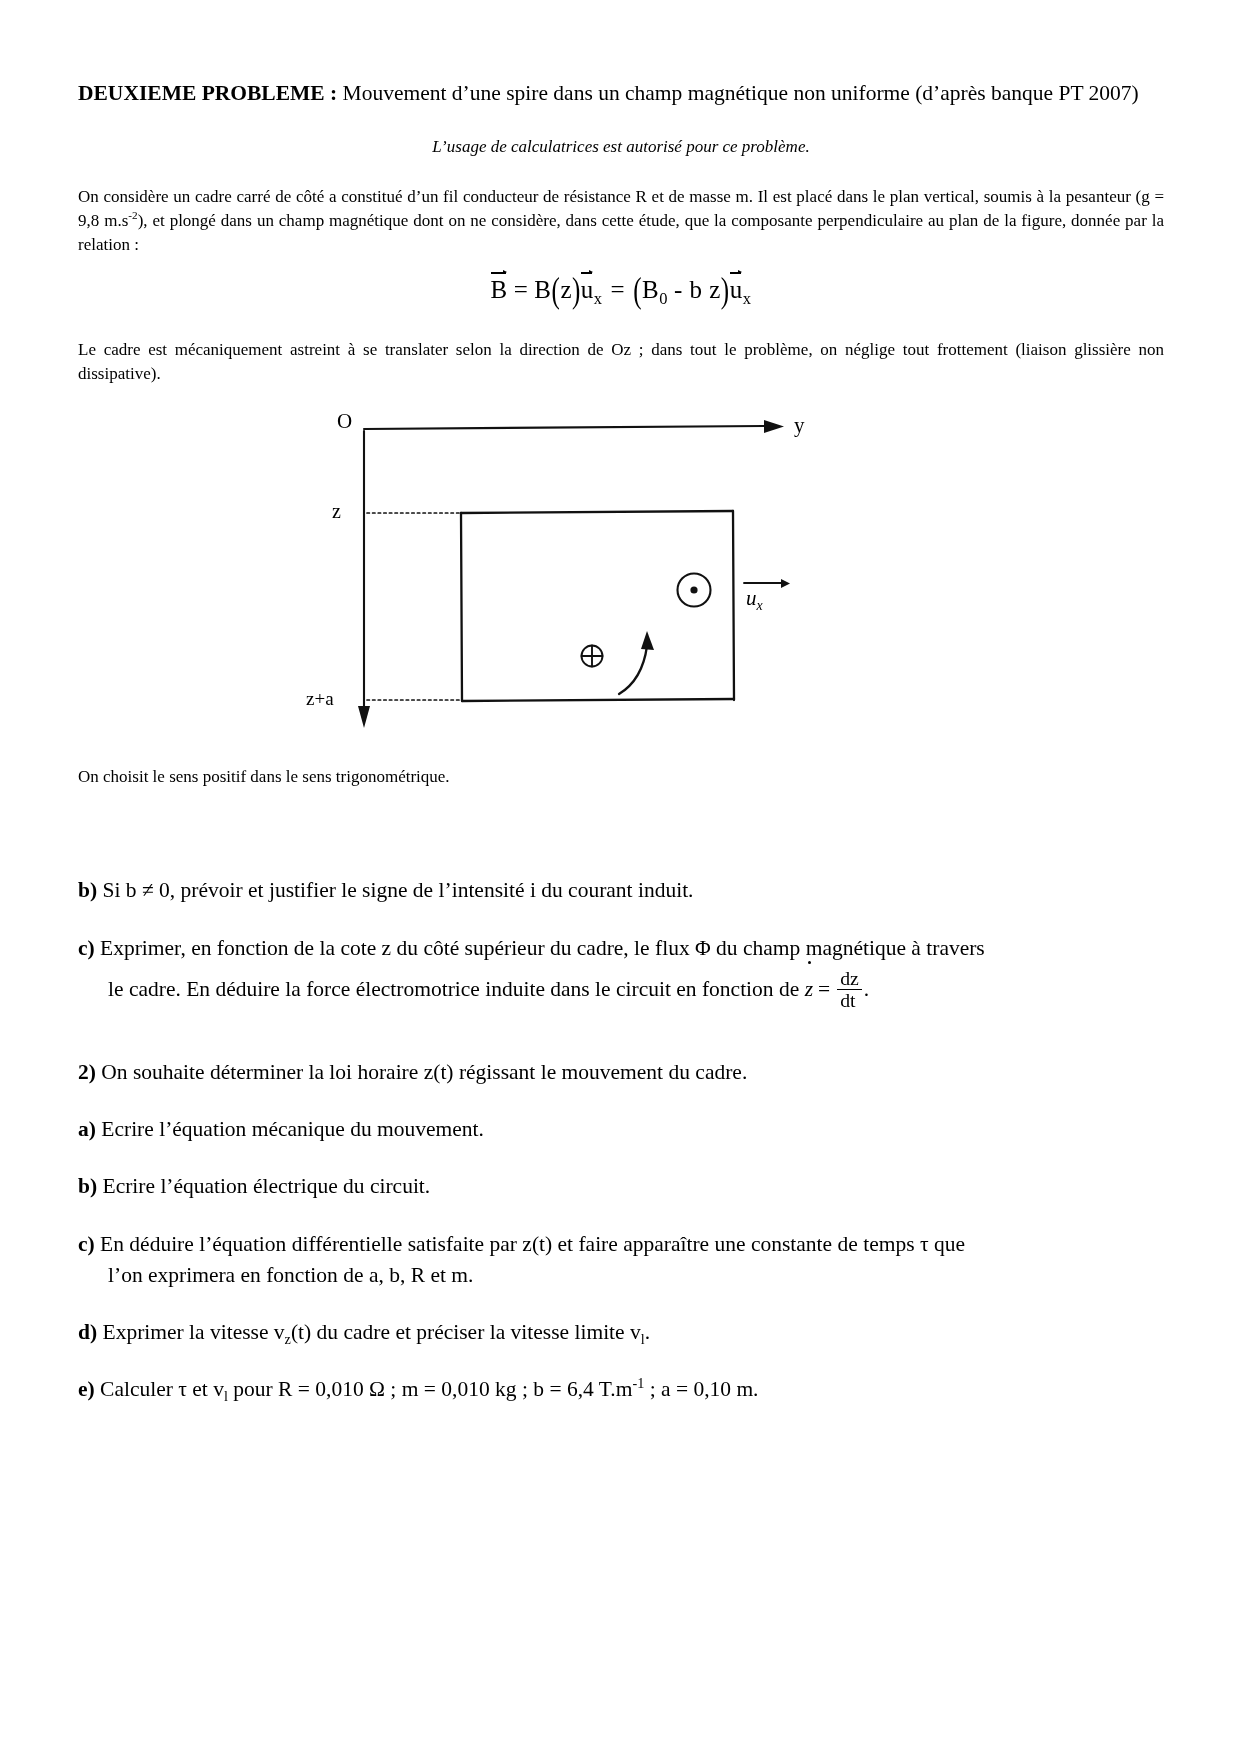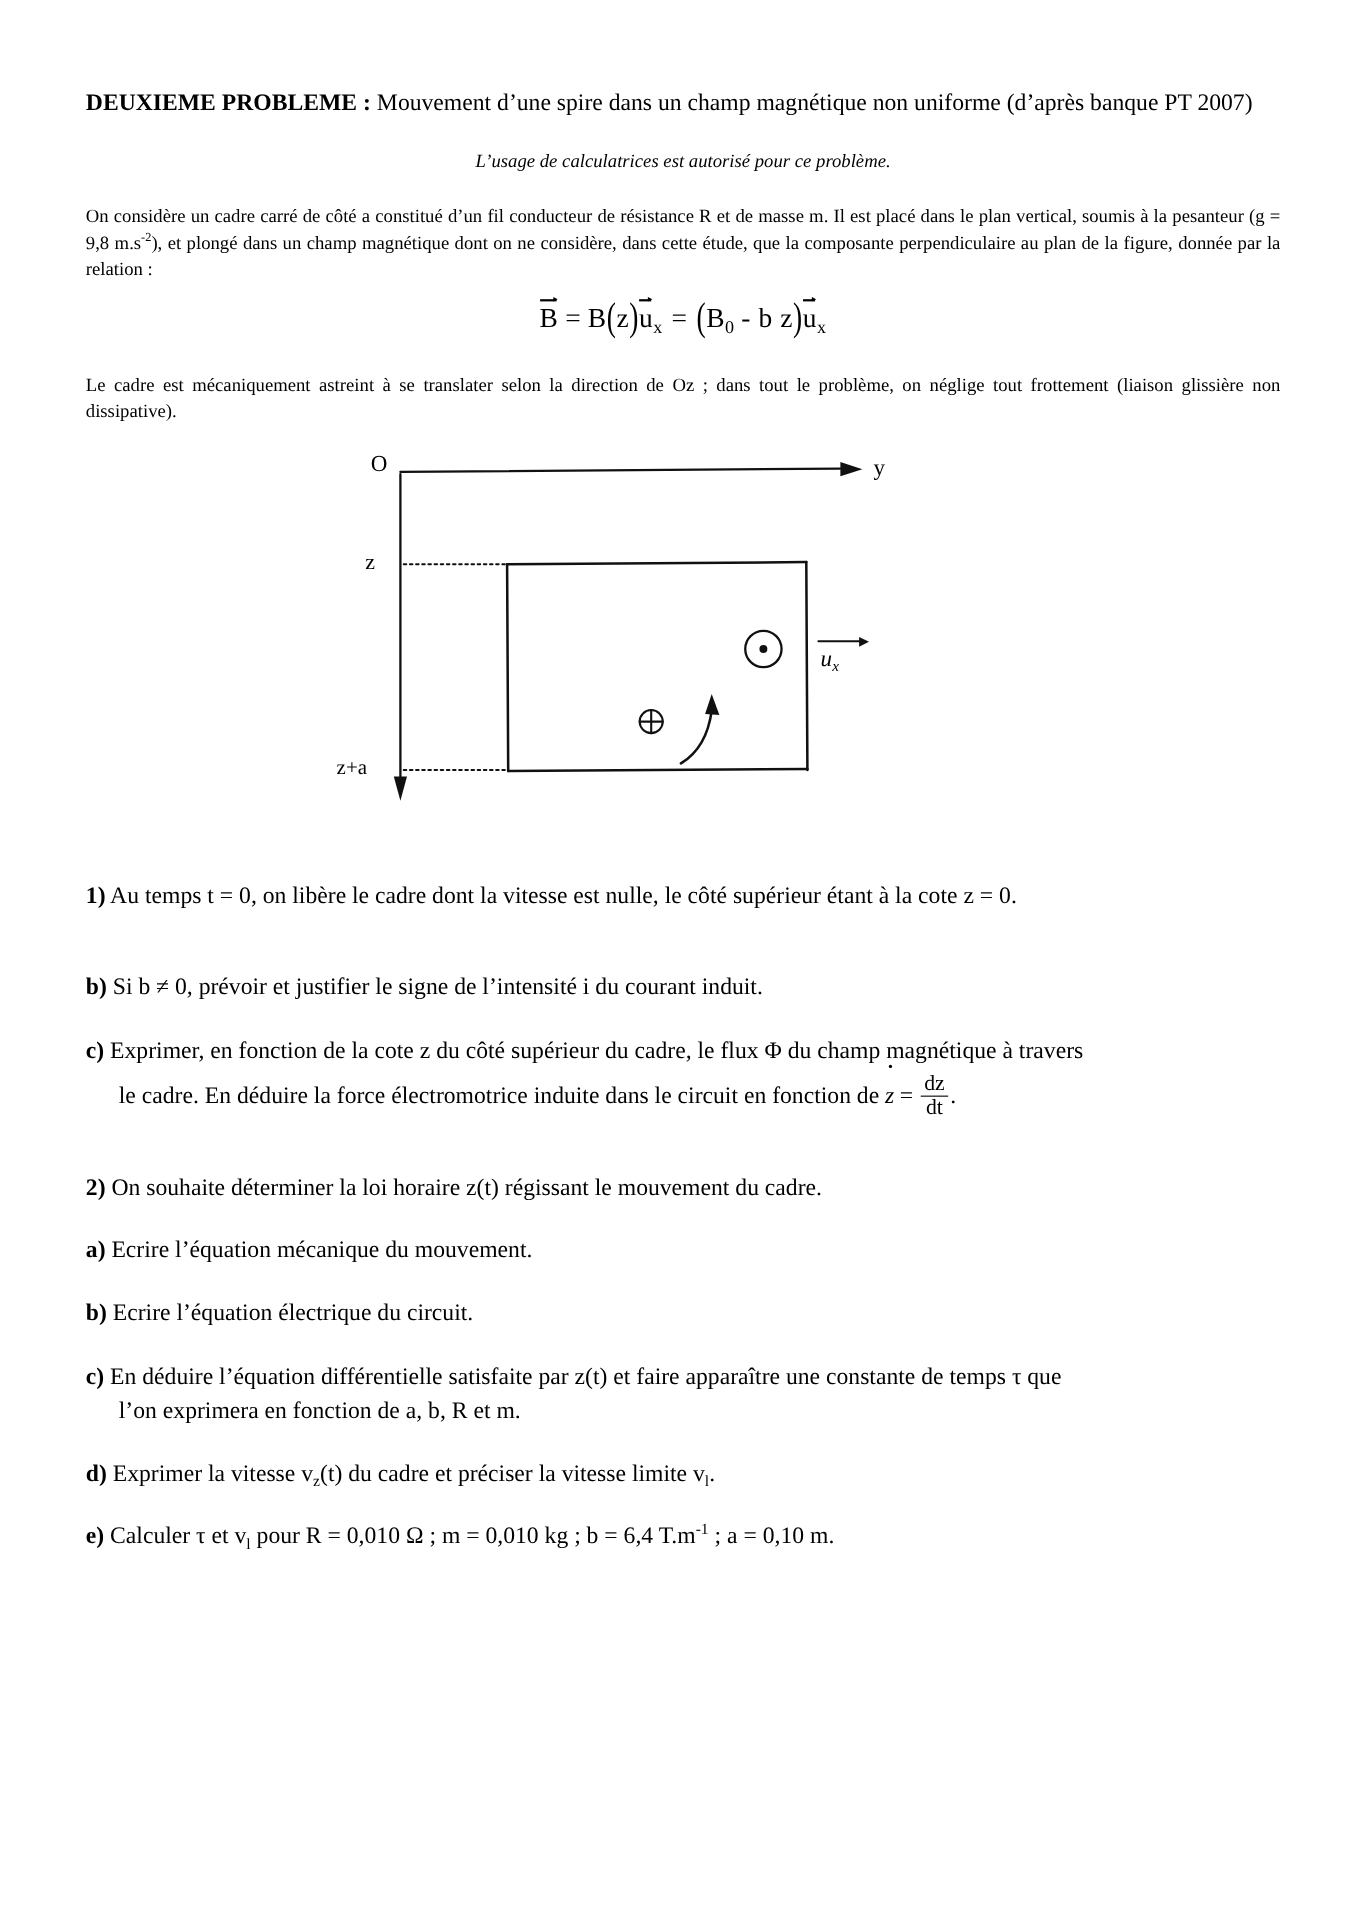--- a/index.html
+++ b/index.html
@@ -89,21 +89,20 @@
   .paren-tall {
     display: inline-block;
     transform: scaleY(1.45);
     font-size: 25px;
   }
 
   
   .frac {
     display: inline-block;
     vertical-align: middle;
-    text-align: center;
     font-size: 0.92em;
     line-height: 1.1;
     position: relative;
     top: -1px;
     margin: 0 2px;
   }
   .frac .num { display: block; padding: 0 3px; }
   .frac .den { display: block; padding: 0 3px; border-top: 1.4px solid #000; }
 
   .zdot {
@@ -214,24 +213,24 @@
 
       <span class="fig-label" style="left:259px; top:6px; font-size:21px;">O</span>
       <span class="fig-label" style="left:716px; top:10px; font-size:21px;">y</span>
       <span class="fig-label" style="left:254px; top:97px; font-size:20px;">z</span>
       <span class="fig-label" style="left:228px; top:285px; font-size:19px;">z+a</span>
       <span class="fig-label i" style="left:668px; top:183px; font-size:21px;"><span>u</span><sub class="sm">x</sub></span>
     </div>
 
     <div class="gap-sm"></div>
 
+    <p class="para">On choisit le sens positif dans le sens trigonométrique.</p>
 
     <div class="gap-lg"></div>
 
-    <p class="q"><span class="lbl">1)</span><span> Au temps t = 0, on libère le cadre dont la vitesse est nulle, le côté supérieur étant à la cote z = 0.</span></p>
 
     <div class="gap-md"></div>
 
 
     <div class="gap-md"></div>
 
     <p class="q"><span class="lbl">b)</span><span> Si b ≠ 0, prévoir et justifier le signe de l’intensité i du courant induit.</span></p>
 
     <div class="gap-md"></div>
 

